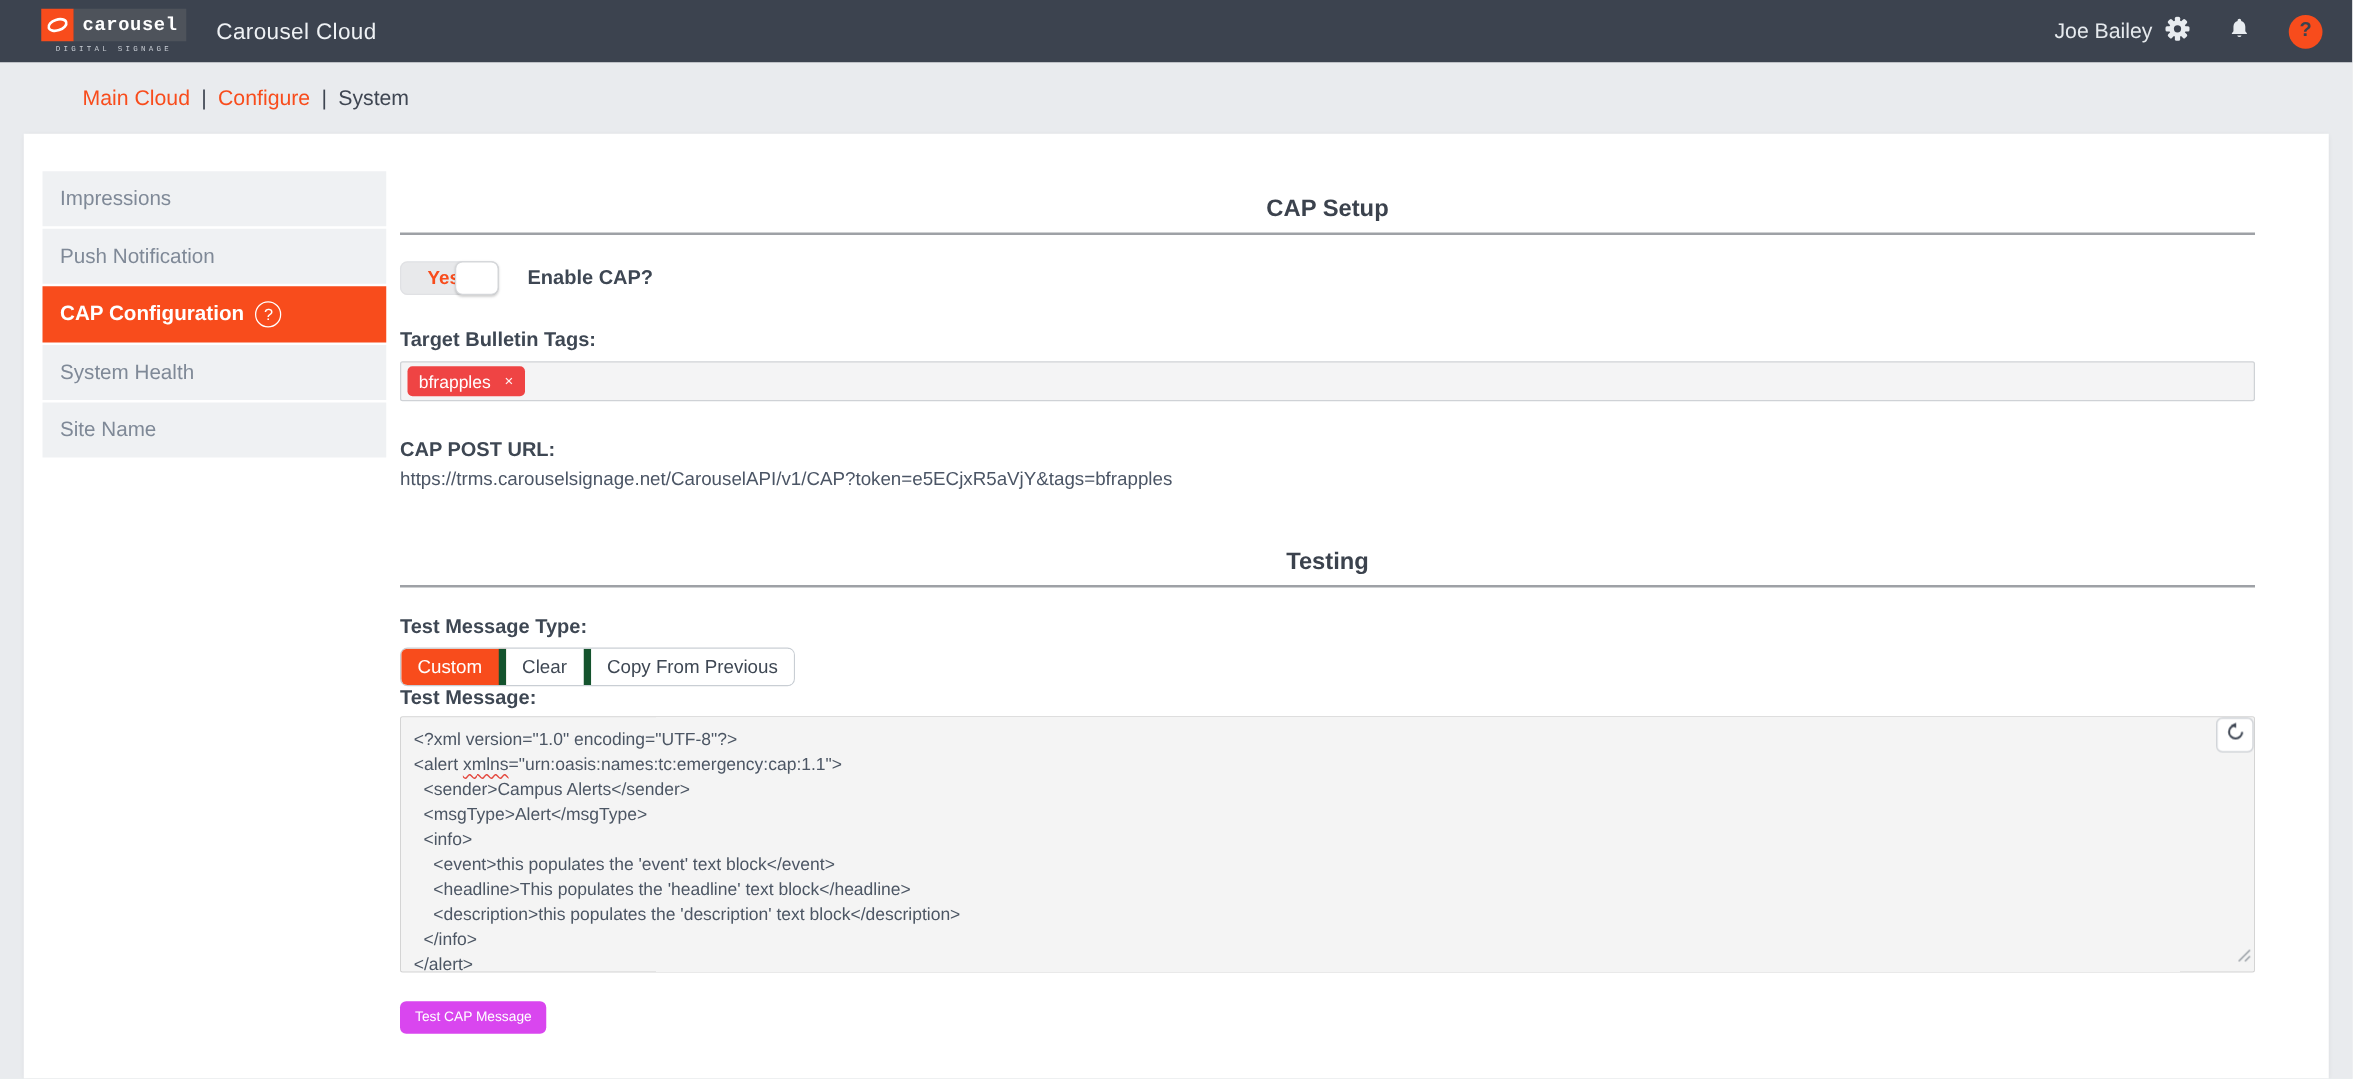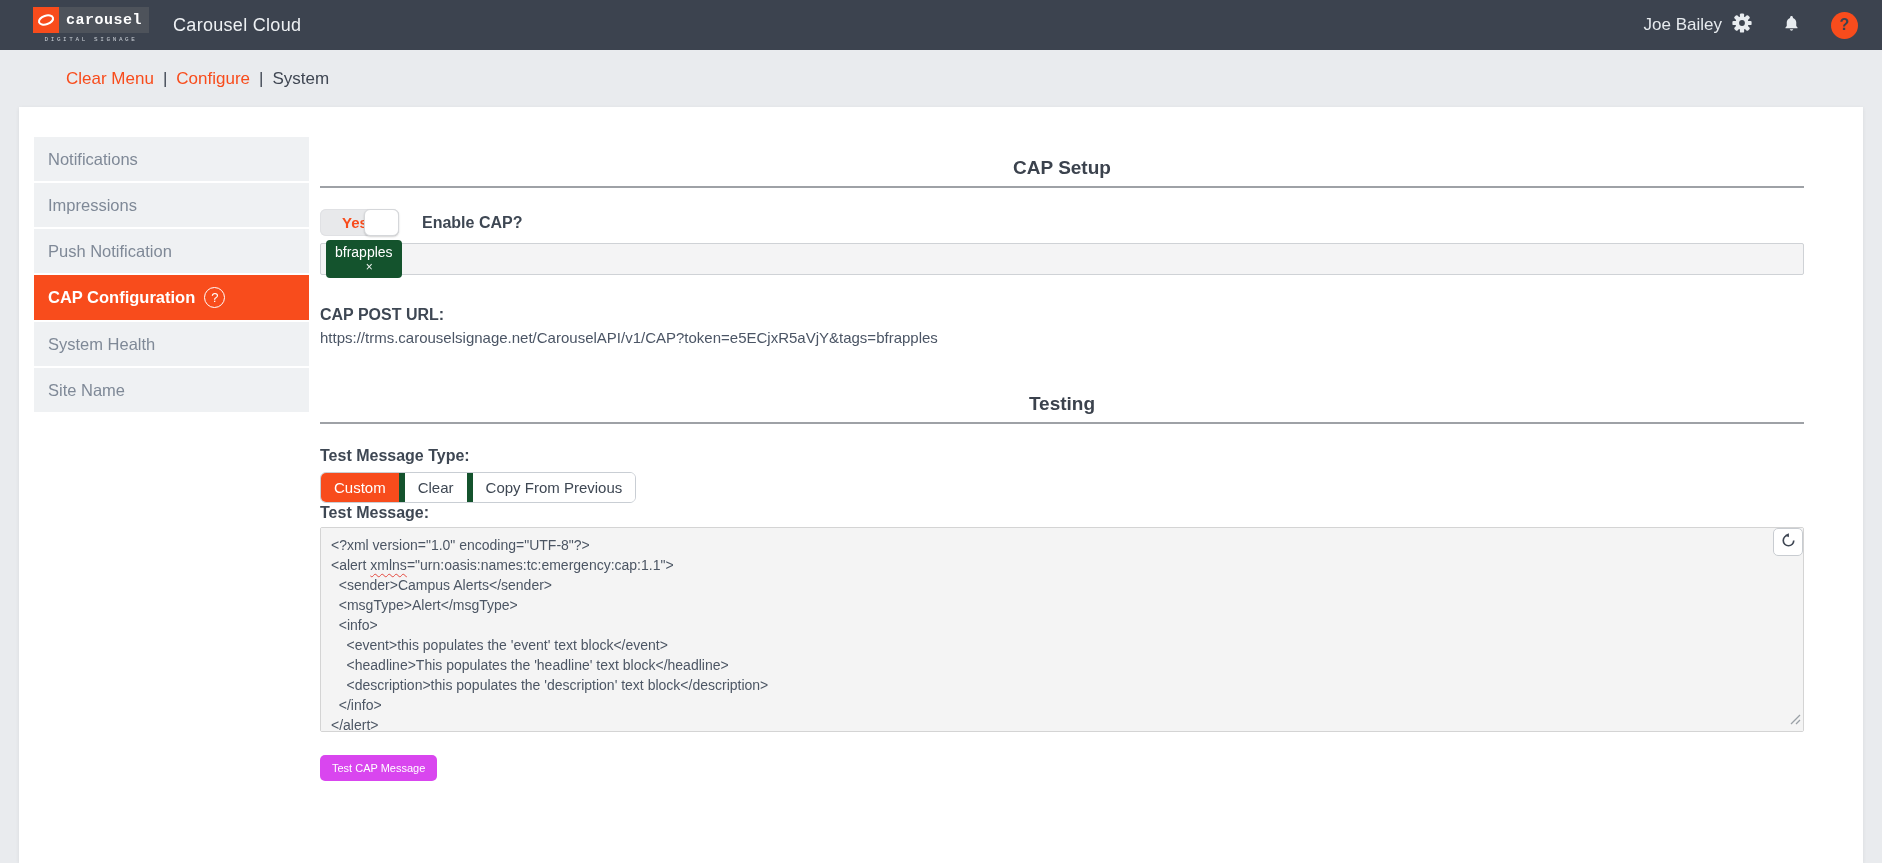--- a/index.html
+++ b/index.html
@@ -46,21 +46,21 @@
   .field-label { font-size:16px; font-weight:bold; color:#3e4753; line-height:19px; }
 
   .toggle-row { margin-top:21px; display:flex; align-items:center; }
   .toggle { position:relative; width:79px; height:27px; background:#e8e9eb; border-radius:6px; box-shadow:inset 0 0 0 1px #e0e1e4; cursor:pointer; flex:none; }
   .toggle-label { position:absolute; left:12px; top:0; width:46px; height:27px; display:flex; align-items:center; justify-content:center; color:#f84c1c; font-weight:bold; font-size:15px; }
   .toggle-knob { position:absolute; right:0; top:0; width:35px; height:27px; background:#ffffff; border:1px solid #d5d7da; border-radius:6px; box-shadow:0 1px 2px rgba(0,0,0,.18); }
   .toggle-row .field-label { margin-left:23px; }
 
   .lbl-tags { margin-top:27px; }
   .tag-input { margin-top:7px; height:32px; background:#f4f4f5; border:1px solid #cfd2d6; border-radius:2px; display:flex; align-items:center; padding:0 5px; }
-  .tag-chip { background:#14532d; color:#ffffff; font-size:14px; border-radius:4px; padding:4px 9px; display:inline-flex; align-items:center;flex-direction:column; }
+  .tag-chip { background:#ef4444; color:#ffffff; font-size:14px; border-radius:4px; padding:4px 9px; display:inline-flex; align-items:center; }
   .tag-x { margin-left:11px; font-size:12px; opacity:.95; cursor:pointer; }
 
   .lbl-posturl { margin-top:30px; }
   .post-url { margin-top:5px; font-size:15px; color:#4b5565; }
 
   .lbl-type { margin-top:22px; }
   .btn-group { margin-top:7px; display:inline-flex; border:1px solid #c9ced4; border-radius:6px; overflow:hidden; background:#ffffff; }
   .seg-btn { font-size:15px; color:#3e4753; background:#ffffff; border:none; border-right:6px solid #14532d; padding:6px 13px; cursor:pointer; font-family:inherit; }
   .seg-btn:last-child { border-right:none; }
   .seg-btn.active { background:#f84c1c; color:#ffffff; }
@@ -116,35 +116,32 @@
             <path d="M9.8 19.4a2.3 2.3 0 0 0 4.4 0z"></path>
           </svg>
         </span>
       </span>
       <span class="help-btn">?</span>
     </div>
   </div>
 
   <div class="breadcrumb-bar">
     <div class="breadcrumb">
-      <a class="bc-link">Clear Menu</a>
+      <a class="bc-link">Main Cloud</a>
       <span class="bc-sep">|</span>
       <a class="bc-link">Configure</a>
       <span class="bc-sep">|</span>
       <span class="bc-current">System</span>
     </div>
   </div>
 
   <div class="card">
 
     <div class="sidebar">
       <div class="side-item">
-          <span>Notifications</span>
-        </div>
-      <div class="side-item">
           <span>Impressions</span>
         </div>
       <div class="side-item">
           <span>Push Notification</span>
         </div>
       <div class="side-item selected">
         <span>CAP Configuration</span>
         <span class="side-help">?</span>
       </div>
       <div class="side-item">
@@ -160,20 +157,21 @@
       <div class="section-title t1">CAP Setup</div>
 
       <div class="toggle-row">
         <div class="toggle">
           <span class="toggle-label">Yes</span>
           <span class="toggle-knob"></span>
         </div>
         <span class="field-label">Enable CAP?</span>
       </div>
 
+      <div class="field-label lbl-tags">Target Bulletin Tags:</div>
       <div class="tag-input">
         <span class="tag-chip">
           <span>bfrapples</span>
           <span class="tag-x">×</span>
         </span>
       </div>
 
       <div class="field-label lbl-posturl">CAP POST URL:</div>
       <div class="post-url">https://trms.carouselsignage.net/CarouselAPI/v1/CAP?token=e5ECjxR5aVjY&amp;tags=bfrapples</div>
 

